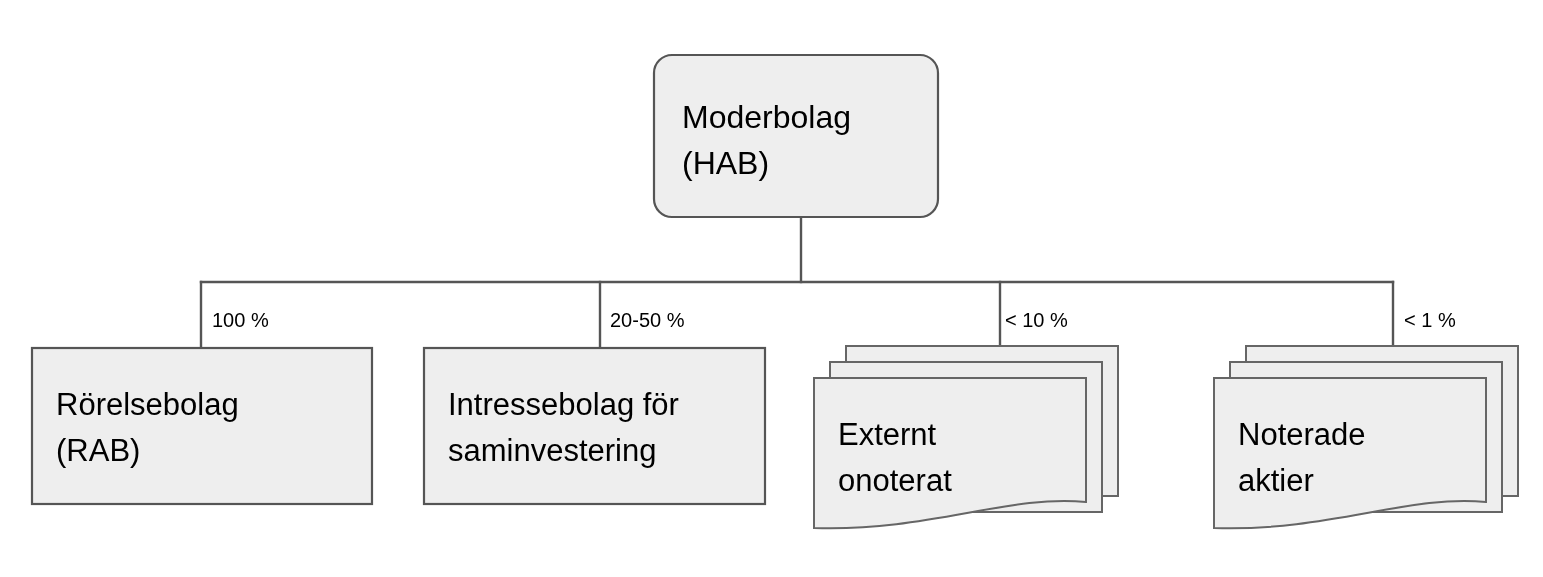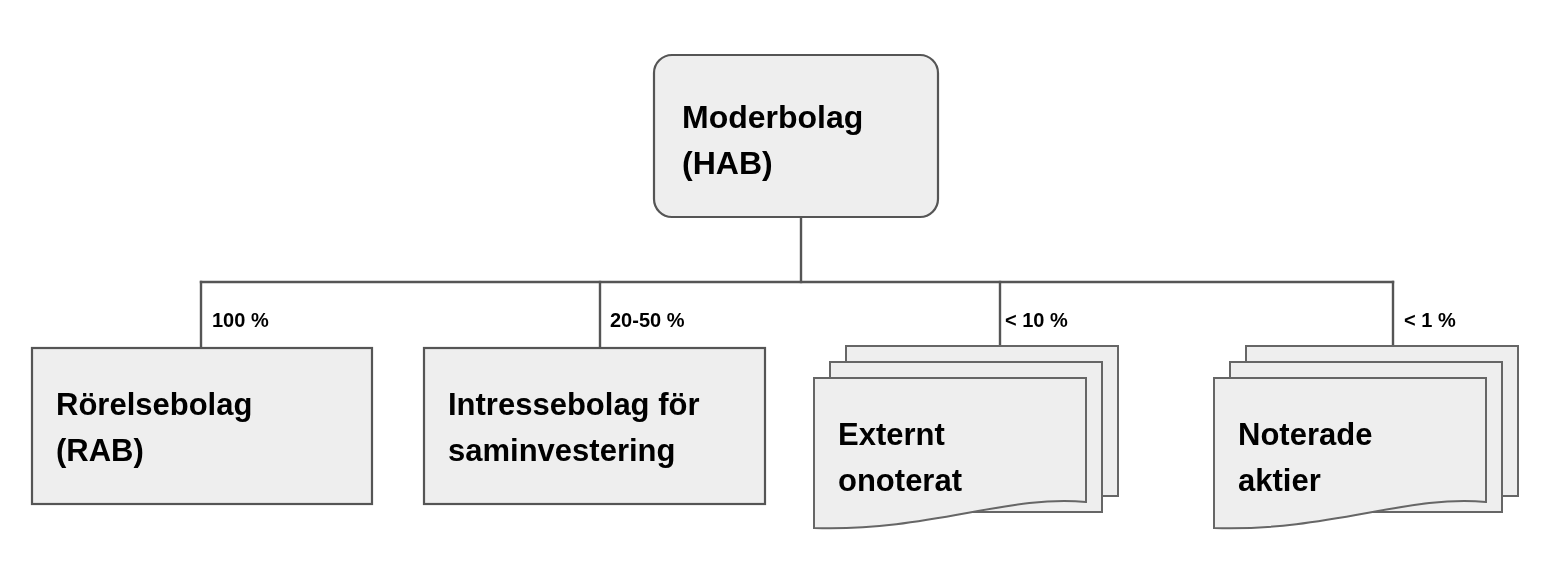--- a/index.html
+++ b/index.html
@@ -10,21 +10,20 @@
   body {
     width: 1543px;
     height: 577px;
     font-family: "Liberation Sans", sans-serif;
     overflow: hidden;
   }
   #diagram-root {
     position: relative;
     width: 1385px;
     height: 577px;
-    font-weight: bold;
   }
   svg.diagram-canvas {
     display: block;
     width: 1543px;
     height: 577px;
   }
   .node-shape {
     fill: #eeeeee;
     stroke: #555555;
     stroke-width: 2.2;

